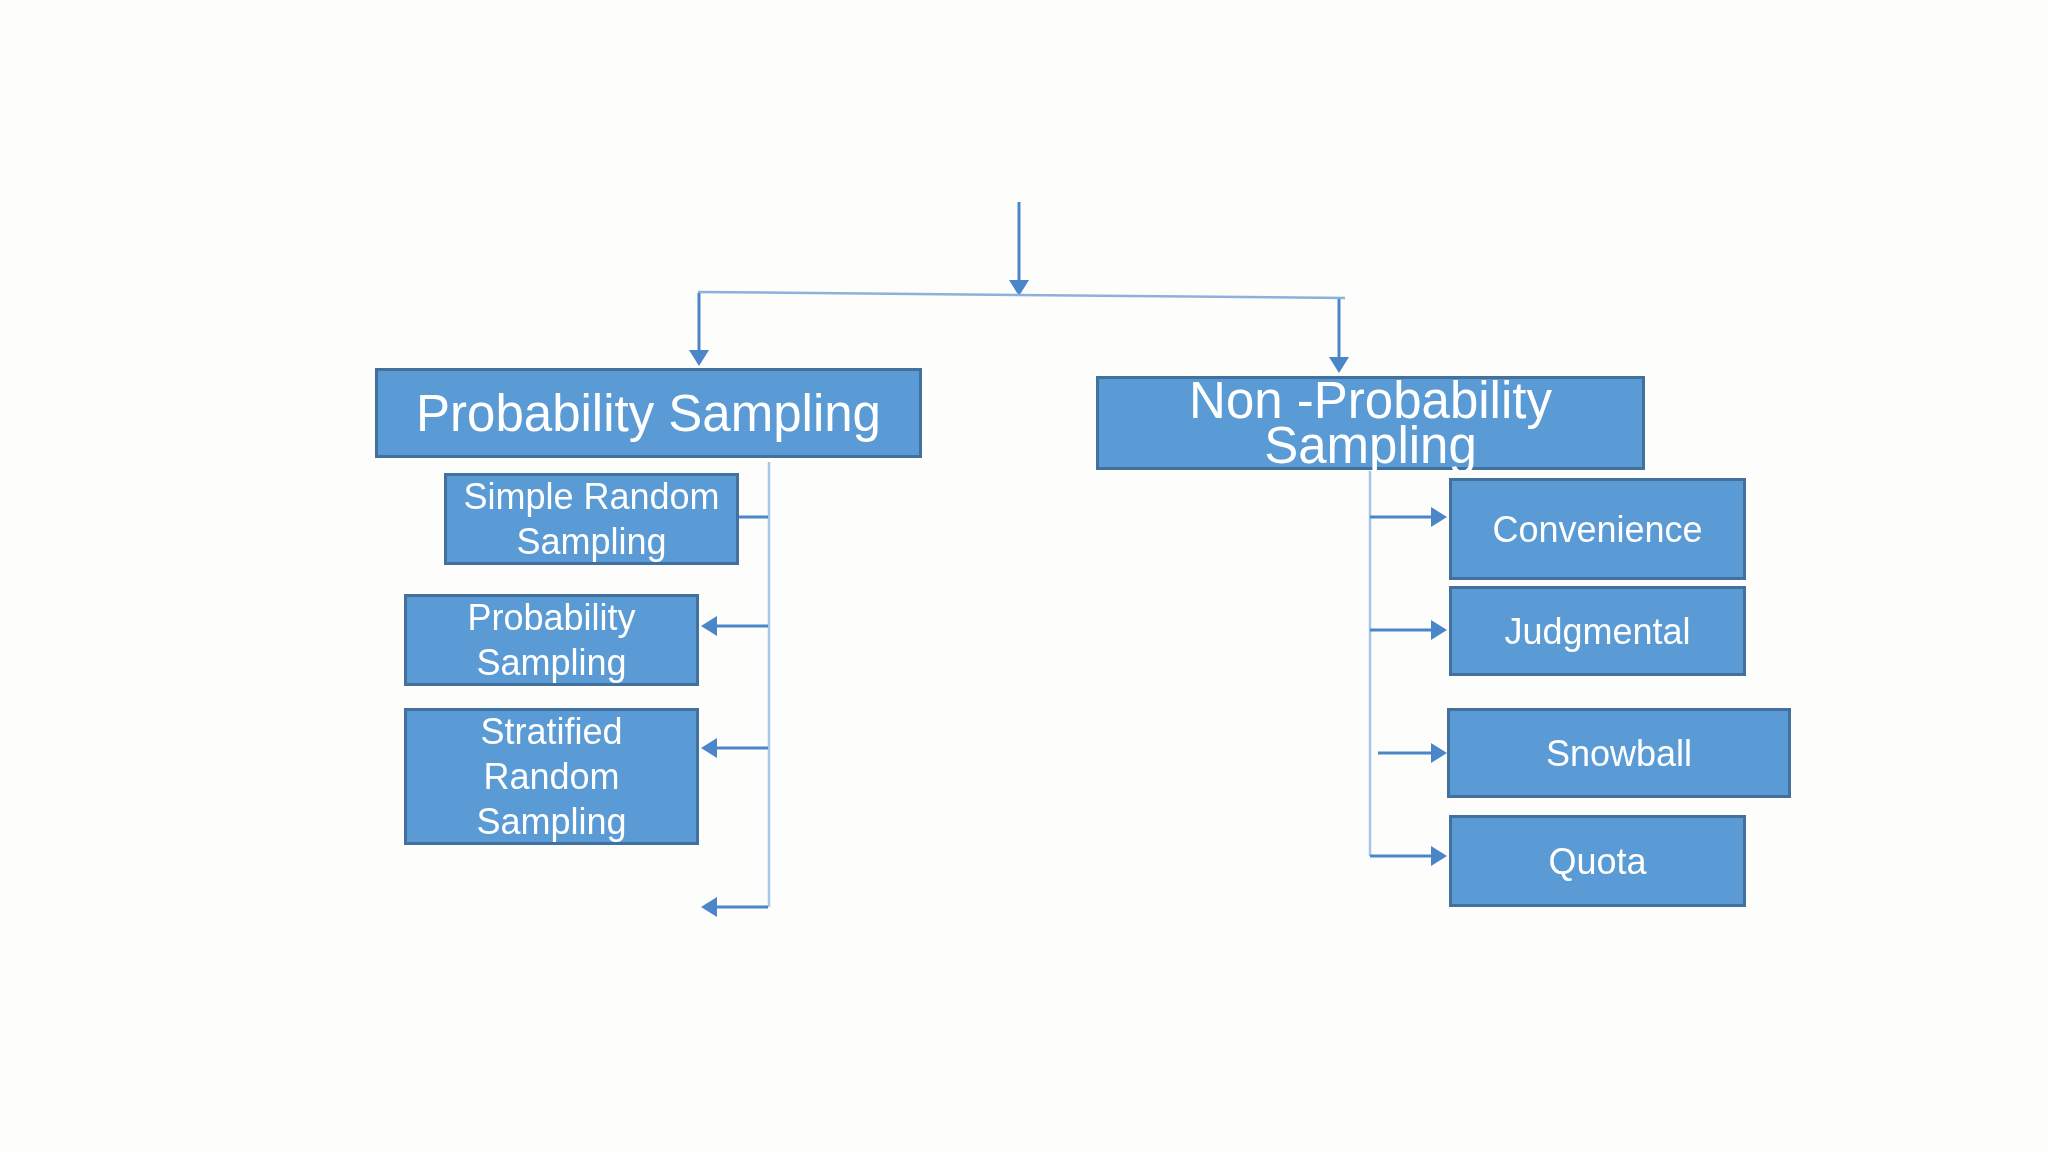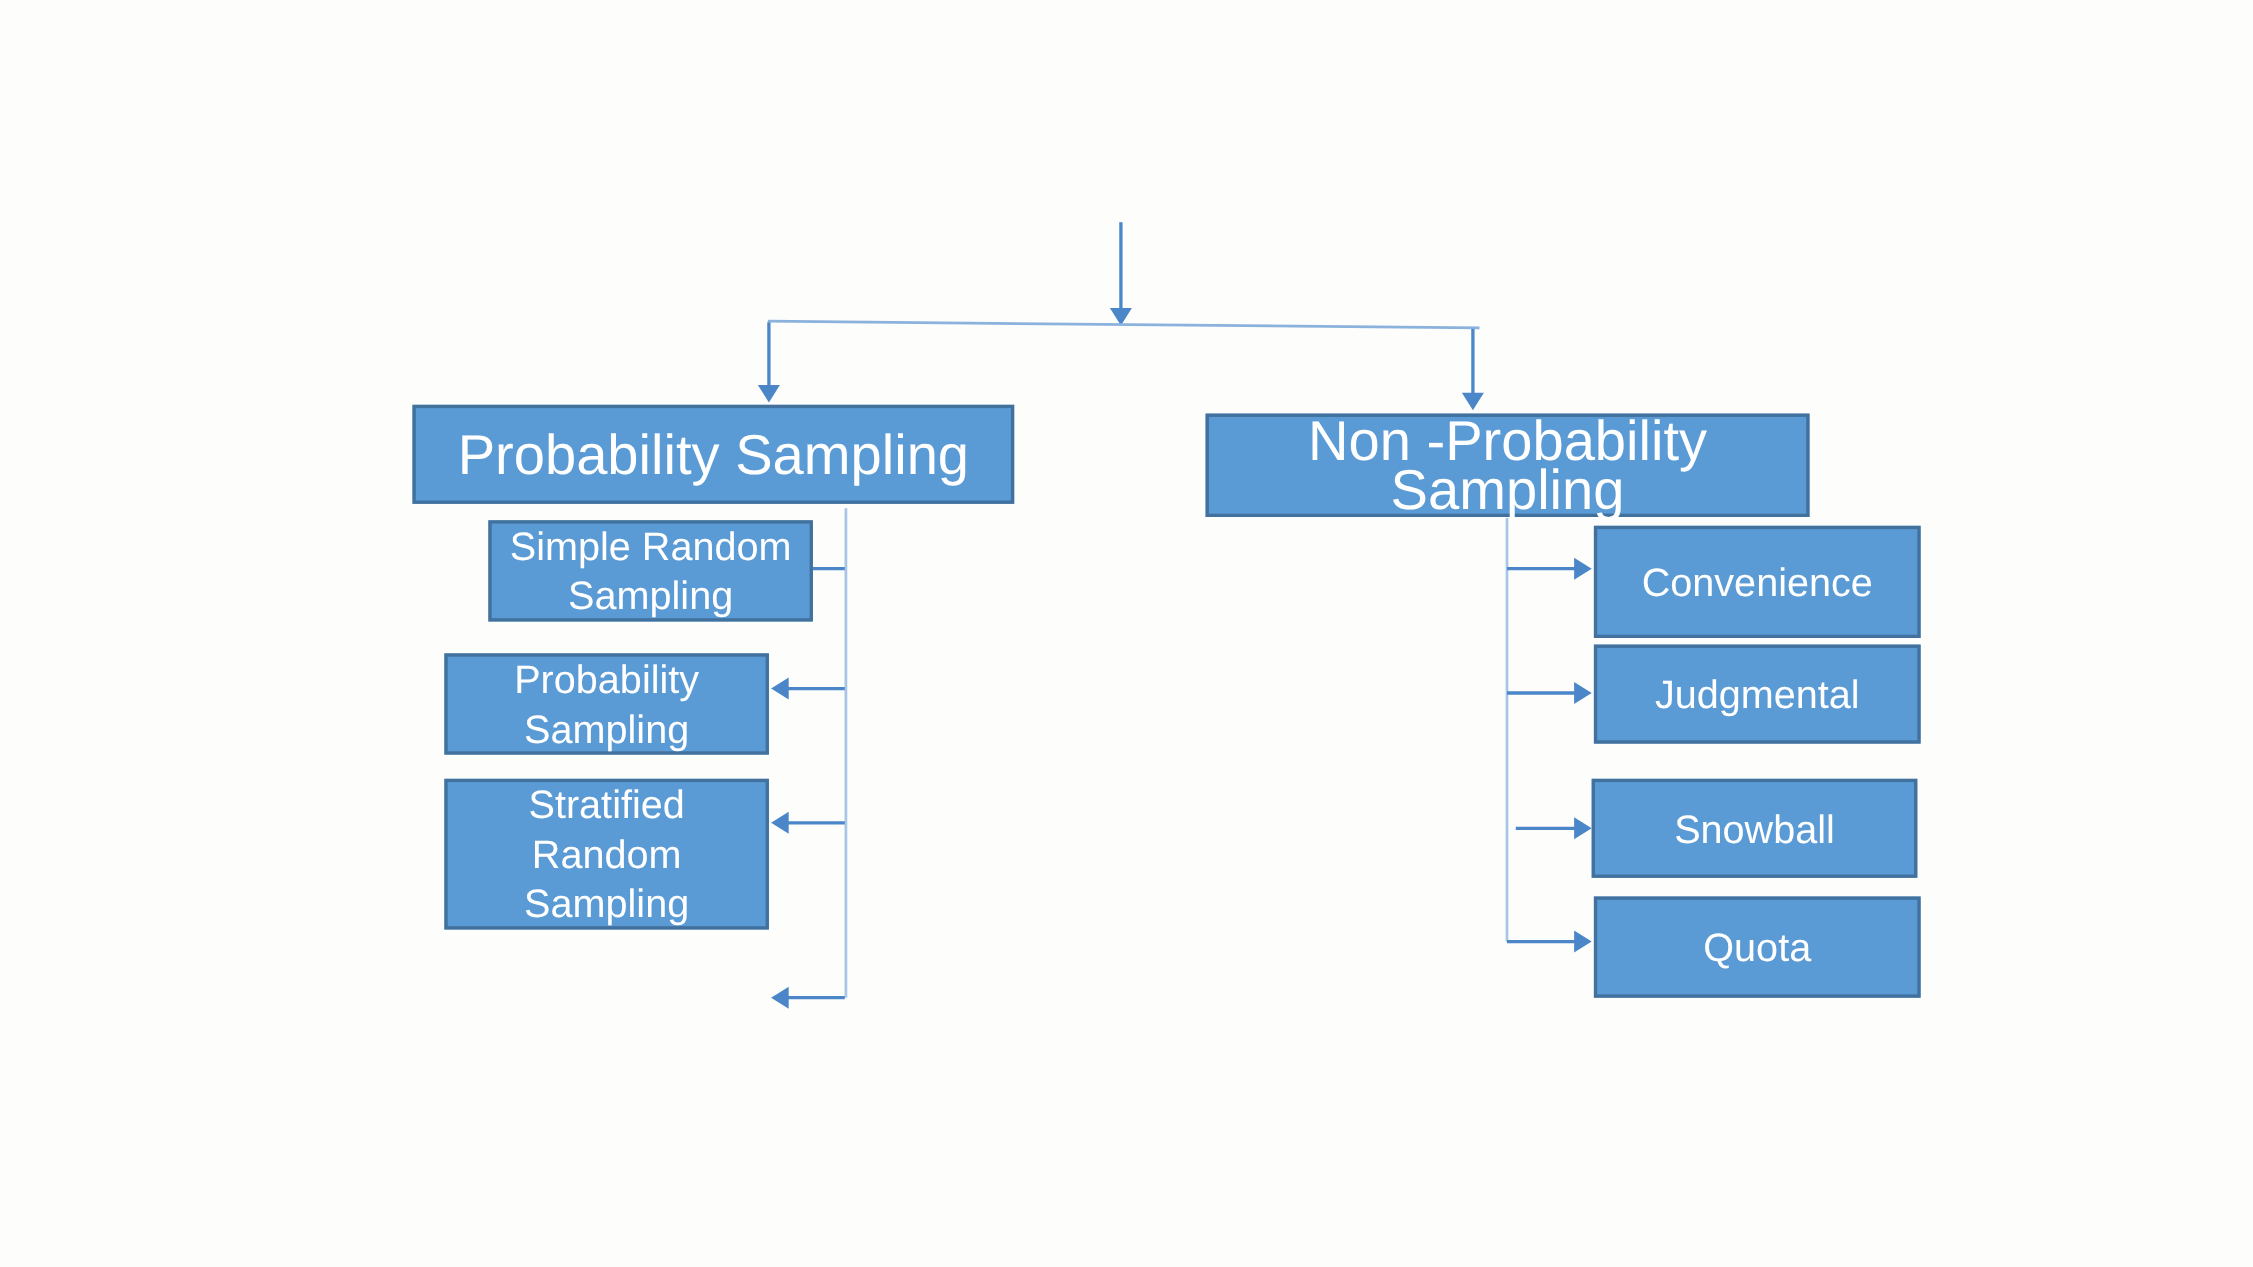--- a/index.html
+++ b/index.html
@@ -47,21 +47,21 @@
   .n-prob        { left: 375px;  top: 368px; width: 547px; height: 90px; }
   .n-nonprob     { left: 1096px; top: 376px; width: 549px; height: 94px; }
   
   .n-simple      { left: 404px;  top: 473px; width: 295px; height: 92px; margin-left: 40px; }
   .n-systematic  { left: 404px;  top: 594px; width: 295px; height: 92px; }
   .n-stratified  { left: 404px;  top: 708px; width: 295px; height: 137px; }
   .n-cluster     { left: 404px;  top: 862px; width: 295px; height: 90px; }
   
   .n-convenience { left: 1449px; top: 478px; width: 297px; height: 102px; }
   .n-judgmental  { left: 1449px; top: 586px; width: 297px; height: 90px; }
-  .n-snowball    { left: 1447px; top: 708px; width: 296px; height: 90px; }
+  .n-snowball    { left: 1447px; top: 708px; width: 344px; height: 90px; }
   .n-quota       { left: 1449px; top: 815px; width: 297px; height: 92px; }
 </style>
 </head>
 <body>
 
 <div class="canvas">
 
   <svg class="connector-layer">
 
     <line class="line-medium" x1="1019" y1="202" x2="1019" y2="284"></line>

